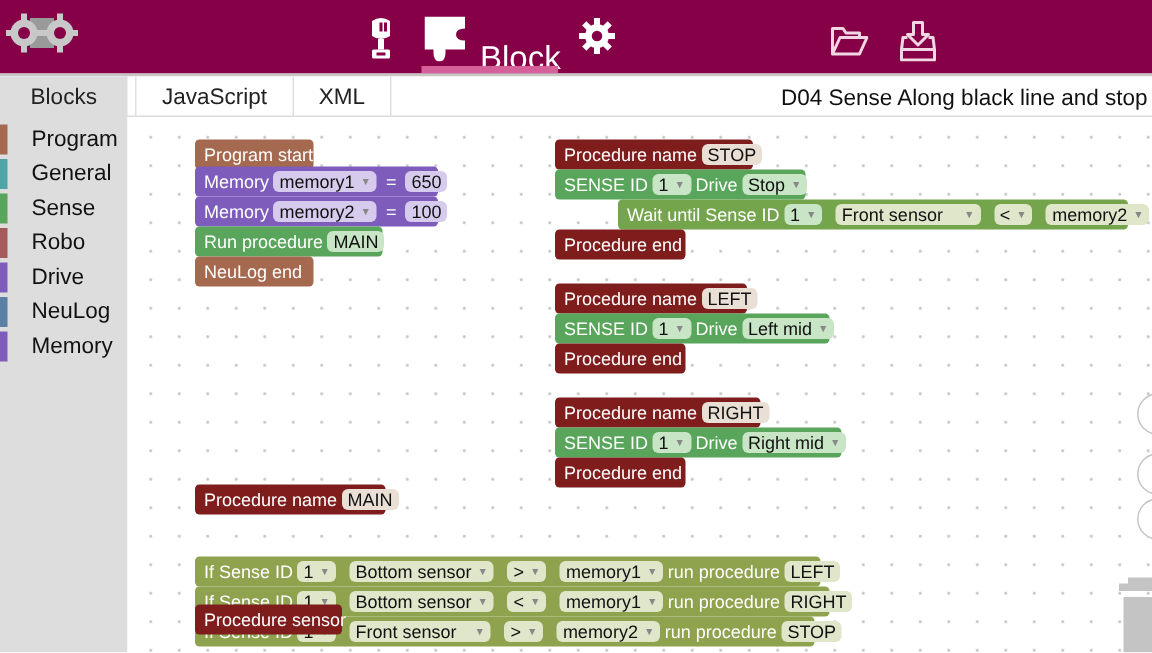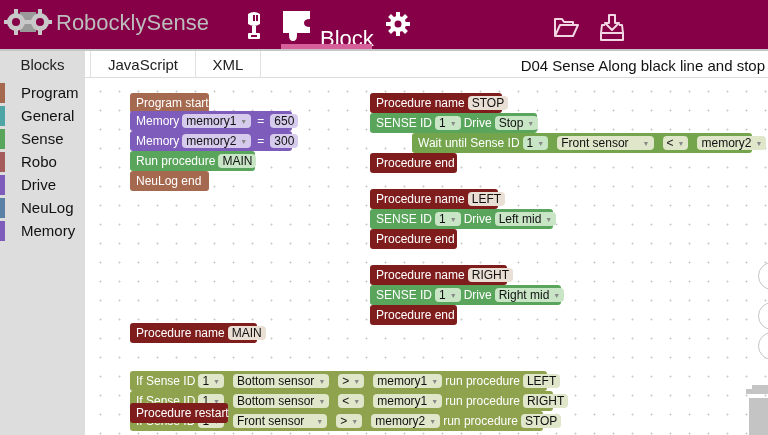--- a/index.html
+++ b/index.html
@@ -98,21 +98,20 @@
       <circle cx="12" cy="14" r="9"></circle>
         <circle cx="36" cy="14" r="9"></circle>
       <rect x="10" y="1" width="4" height="26"></rect>
         <rect x="-1" y="12" width="26" height="4"></rect>
       <rect x="34" y="1" width="4" height="26"></rect>
         <rect x="23" y="12" width="26" height="4"></rect>
     </g>
     <circle cx="12" cy="14" r="4" fill="#850046"></circle>
       <circle cx="36" cy="14" r="4" fill="#850046"></circle>
   </svg>
-  <div class="app-title">RobocklySense</div>
 
   <svg class="nav-icon" style="left:244px;top:11px;width:20px;height:30px" viewBox="0 0 20 30">
     <path d="M4 3 Q10 -1 16 3 L16 13 Q10 17 4 13 Z" fill="#fff"></path>
     <rect x="9" y="4" width="2" height="6" fill="#850046"></rect>
       <rect x="12" y="4" width="2" height="6" fill="#850046"></rect>
     <rect x="8" y="15" width="4" height="7" fill="#fff"></rect>
     <rect x="4" y="22" width="12" height="6" rx="1" fill="#fff"></rect>
     <rect x="7" y="24" width="6" height="2" fill="#850046"></rect>
   </svg>
 
@@ -197,21 +196,21 @@
   <span style="margin:0 3px">=</span>
   <span class="field f-mem">650</span>
 </div>
 <div class="blk c-mem" style="left:130px;top:131px;width:162px">
   <span>Memory</span>
   <span class="field f-mem">
       <span>memory2</span>
       <span class="dd">▼</span>
     </span>
   <span style="margin:0 3px">=</span>
-  <span class="field f-mem">300</span>
+  <span class="field f-mem">100</span>
 </div>
 <div class="blk c-sense" style="left:130px;top:151px;width:125px">
   <span>Run procedure</span>
   <span class="field f-sense">MAIN</span>
 </div>
 <div class="blk c-prog" style="left:130px;top:171px;width:79px">
   <span>NeuLog end</span>
 </div>
 
 <div class="blk c-proc" style="left:370px;top:93px;width:132px">
@@ -354,21 +353,21 @@
       <span class="dd">▼</span>
     </span>
   <span class="field f-if" style="margin-left:6px">
       <span>memory2</span>
       <span class="dd">▼</span>
     </span>
   <span>run procedure</span>
   <span class="field f-if">STOP</span>
 </div>
 <div class="blk c-proc" style="left:130px;top:403px;width:98px">
-  <span>Procedure restart</span>
+  <span>Procedure sensor</span>
 </div>
 
 <div class="zoom-ctrl" style="left:758px;top:262px"></div>
 <div class="zoom-ctrl" style="left:758px;top:302px"></div>
 <div class="zoom-ctrl" style="left:758px;top:332px"></div>
 <svg class="trash" viewBox="0 0 30 52">
   <rect x="0" y="6" width="30" height="5" fill="#c4c4c4"></rect>
   <rect x="6" y="2" width="24" height="5" fill="#c4c4c4"></rect>
   <rect x="3" y="15" width="27" height="37" fill="#c4c4c4"></rect>
 </svg>

